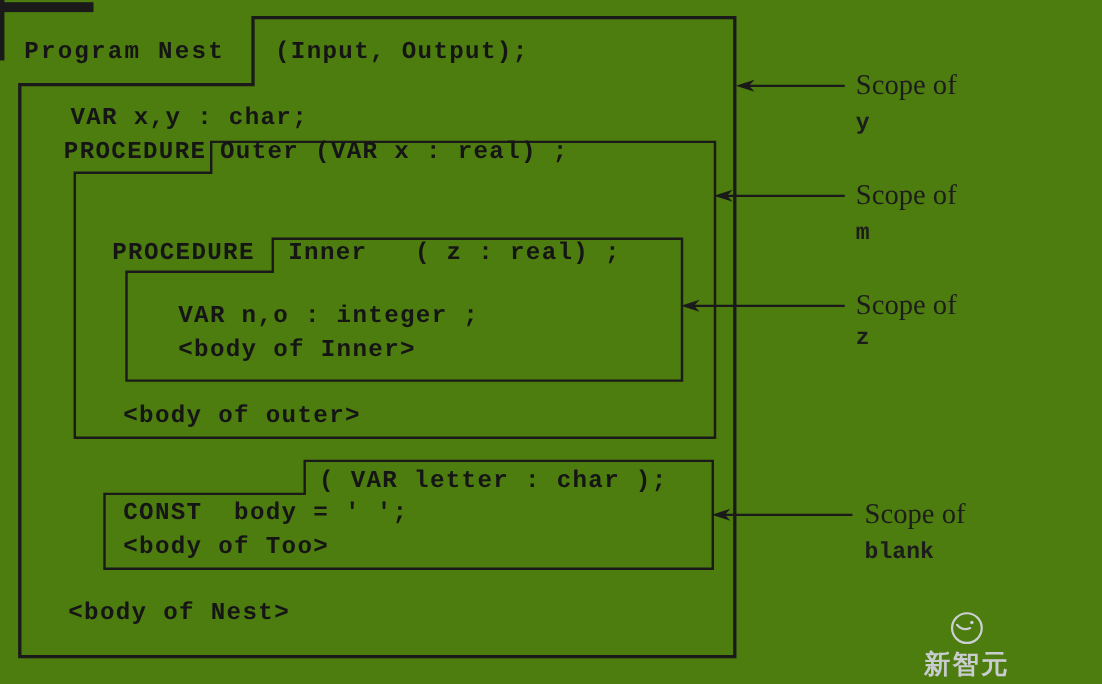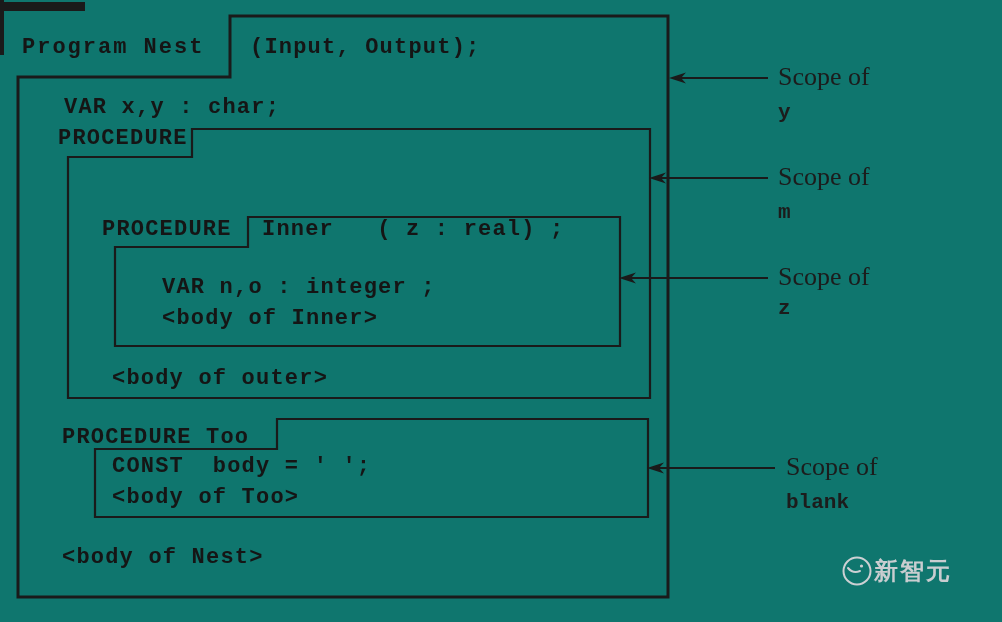--- a/index.html
+++ b/index.html
@@ -4,21 +4,21 @@
 <style>
   html,body{margin:0;padding:0;}
   body{
     width:1002px;height:622px;
     background:#fbfcfc;
     font-family:"Liberation Mono", monospace;
     overflow:hidden;
   }
   .stage{
     position:relative;width:1002px;height:622px;
-    background:#0f766e;
+    background:#4d7c0f;
   }
   svg.lines{position:absolute;left:0;top:0;width:1002px;height:622px;}
   .code{
     position:absolute;
     font-family:"Liberation Mono", monospace;
     font-weight:bold;
     font-size:22px;
     line-height:22px;
     letter-spacing:1.2px;
     color:#151515;
@@ -40,20 +40,21 @@
   }
   .scope-label .varname{
     font-family:"Liberation Mono", monospace;
     font-weight:bold;
     font-size:21px;
   }
   .watermark{
     position:absolute;left:840px;top:554px;
     display:flex;align-items:center;gap:0;
     color:#c9cdd0;
+    flex-direction:column;
   }
   .watermark .wm-text{
     font-family:"DejaVu Sans", sans-serif;
     font-size:24px;font-weight:bold;
     letter-spacing:2px;
   }
 </style>
 </head>
 <body>
 
@@ -92,31 +93,32 @@
       <polygon points="647,468 664,462.5 659,468 664,473.5" fill="#1a1a1a"></polygon>
     </g>
   </svg>
 
   <div class="code" style="left:22px;top:37px;letter-spacing:2px;">Program Nest</div>
   <div class="code" style="left:250px;top:37px;">(Input, Output);</div>
 
   <div class="code" style="left:64px;top:97px;">VAR x,y : char;</div>
 
   <div class="code" style="left:58px;top:128px;">PROCEDURE</div>
+  <div class="code" style="left:200px;top:128px;">Outer (VAR x : real) ;</div>
 
 
   <div class="code" style="left:102px;top:219px;">PROCEDURE</div>
   <div class="code" style="left:262px;top:219px;">Inner   ( z : real) ;</div>
 
   <div class="code" style="left:162px;top:308px;">&lt;body of Inner&gt;</div>
   <div class="code" style="left:162px;top:277px;">VAR n,o : integer ;</div>
 
   <div class="code" style="left:112px;top:368px;">&lt;body of outer&gt;</div>
 
-  <div class="code" style="left:62px;top:427px;">PROCEDURE Too</div>
+  <div class="code" style="left:290px;top:427px;">( VAR letter : char );</div>
 
   <div class="code" style="left:112px;top:456px;">CONST  body = ' ';</div>
   <div class="code" style="left:112px;top:487px;">&lt;body of Too&gt;</div>
 
   <div class="code" style="left:62px;top:547px;">&lt;body of Nest&gt;</div>
 
   <div class="scope-label" style="left:778px;top:62px;">
     <span class="prefix">Scope of</span><span class="varname">y</span>
   </div>
   <div class="scope-label" style="left:778px;top:162px;">

